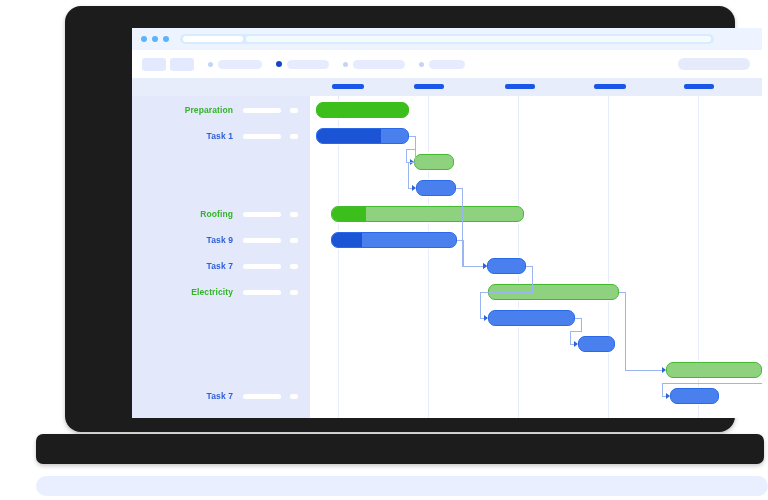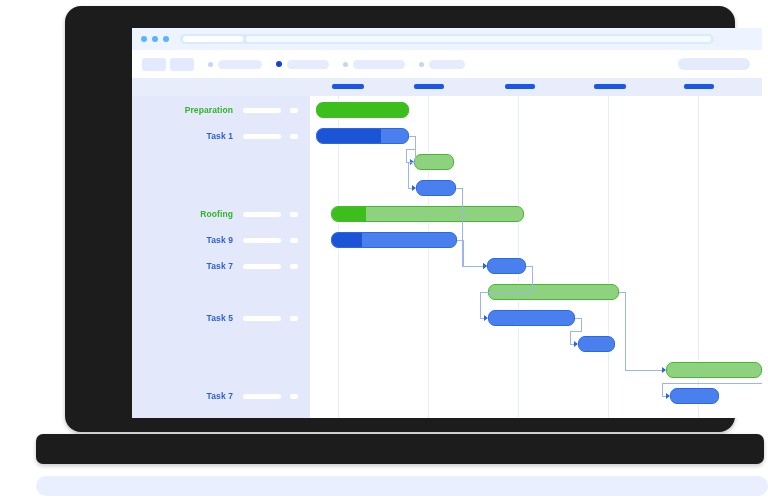--- a/index.html
+++ b/index.html
@@ -198,22 +198,22 @@
             <div class="row" style="top: 131px;">
               <span class="row-label tsk">Task 9</span>
               <span class="row-pill"></span>
               <span class="row-sq"></span>
             </div>
             <div class="row" style="top: 157px;">
               <span class="row-label tsk">Task 7</span>
               <span class="row-pill"></span>
               <span class="row-sq"></span>
             </div>
-            <div class="row" style="top: 209px;">
-              <span class="row-label tsk">Task 5</span>
+            <div class="row" style="top: 183px;">
+              <span class="row-label grp">Electricity</span>
               <span class="row-pill"></span>
               <span class="row-sq"></span>
             </div>
             <div class="row" style="top: 287px;">
               <span class="row-label tsk">Task 7</span>
               <span class="row-pill"></span>
               <span class="row-sq"></span>
             </div>
           </div>
 

